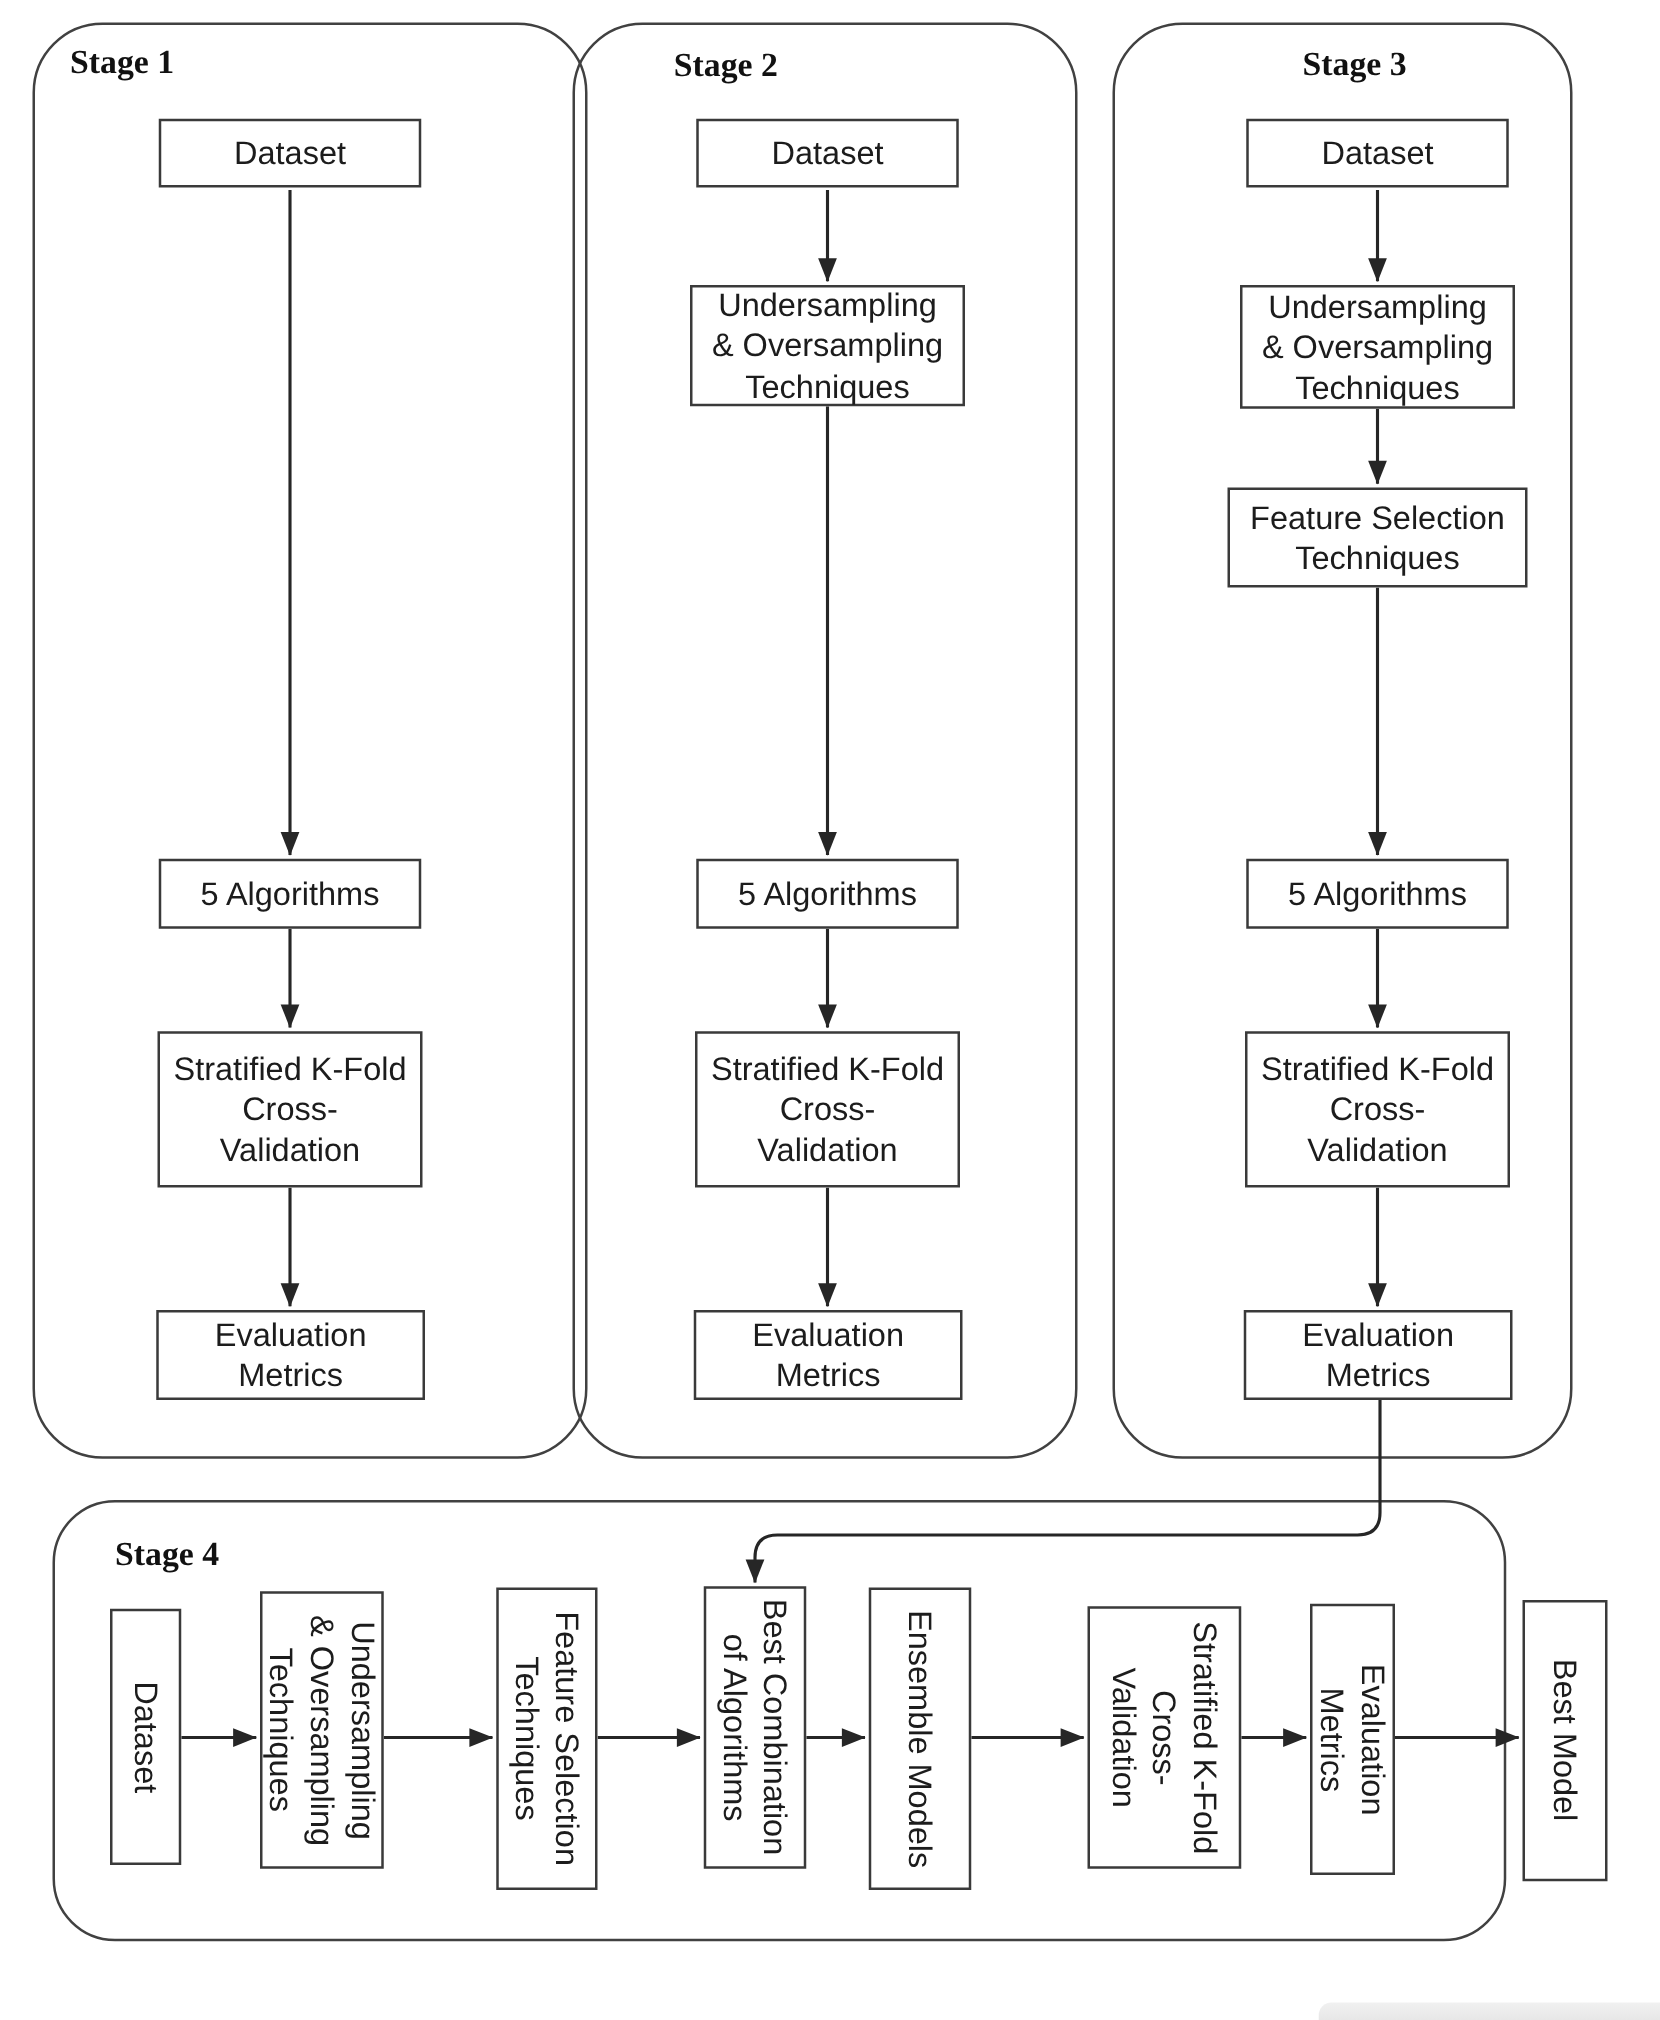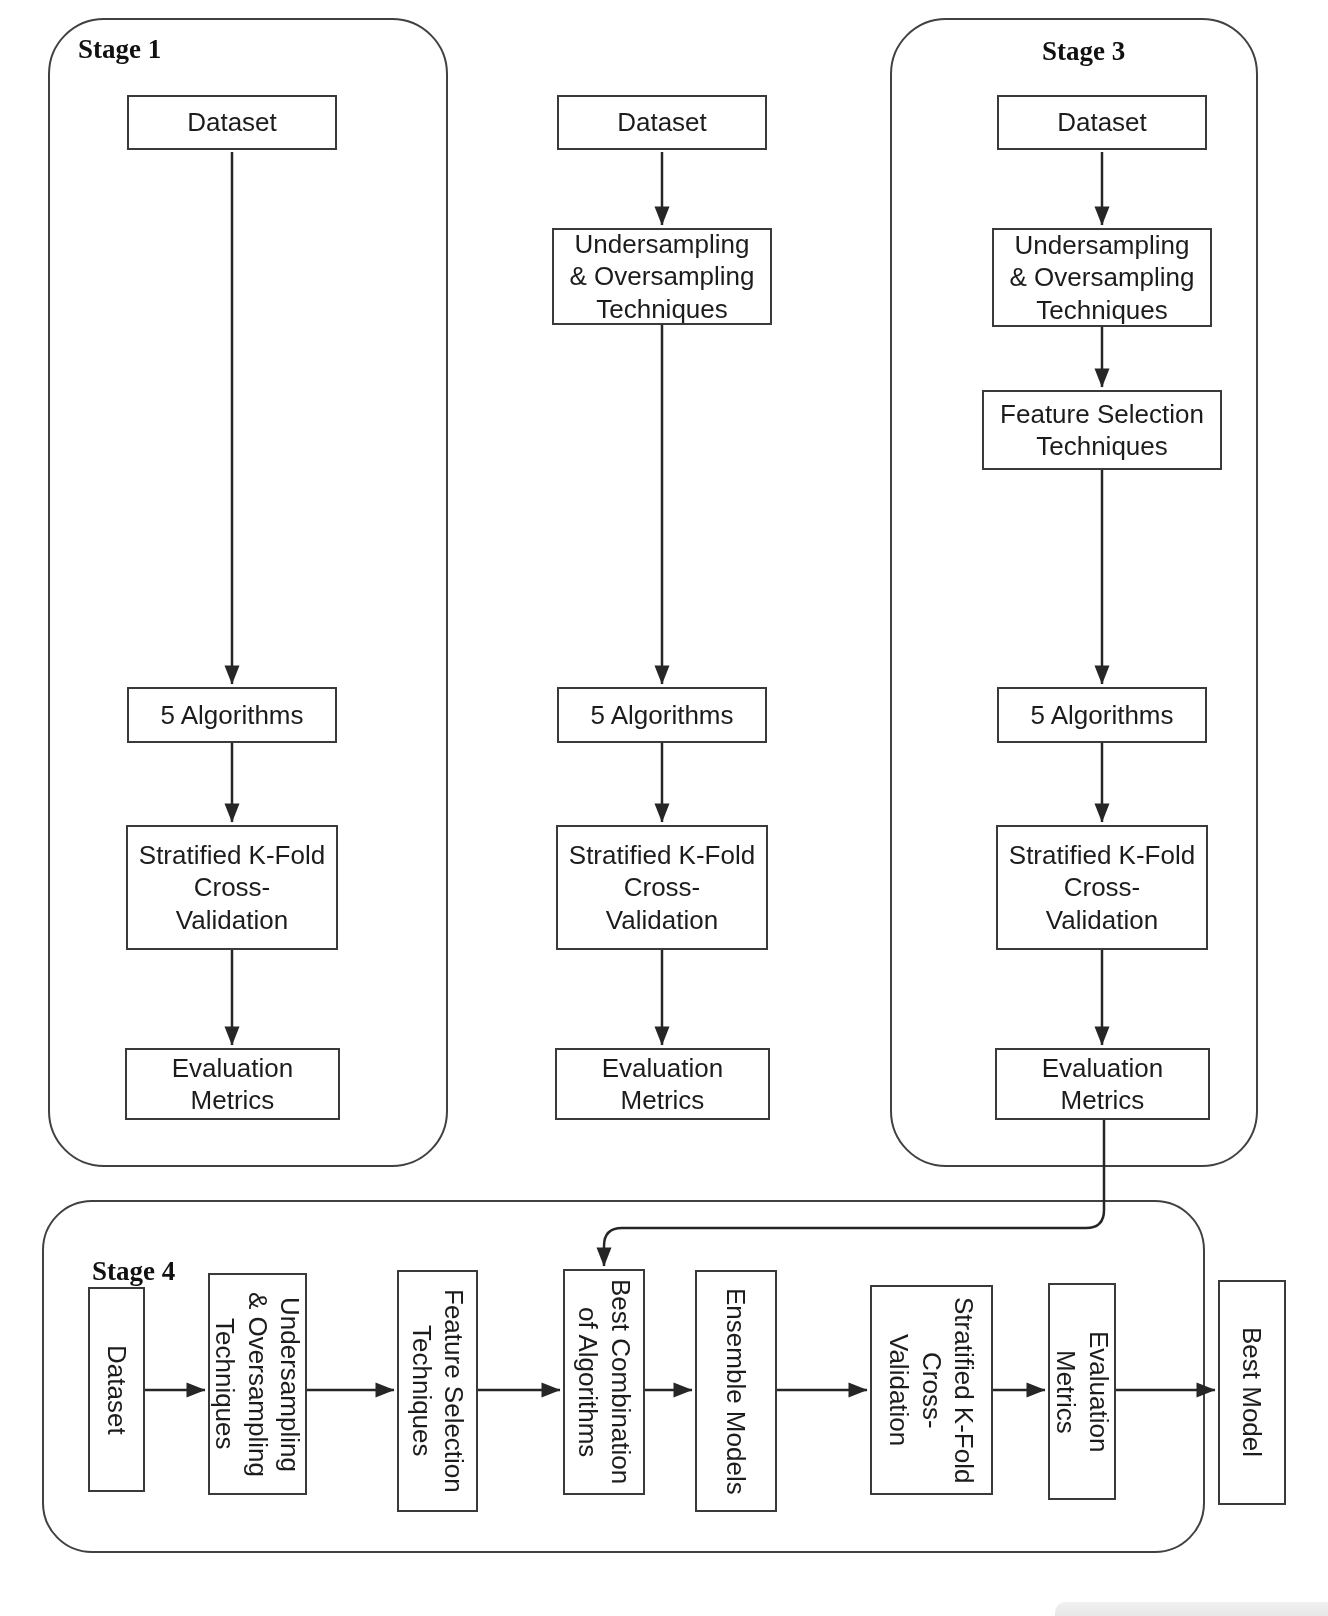--- a/index.html
+++ b/index.html
@@ -22,28 +22,31 @@
            font-family:"Liberation Serif", serif;font-style:italic;font-size:31px;color:#111;}
   .artifact{position:absolute;left:1055px;top:1602px;width:273px;height:14px;
             background:linear-gradient(180deg,#f1f1f1,#e7e7e7);
             border-top-left-radius:10px;z-index:4;}
 </style>
 </head>
 <body>
 
 <div class="canvas">
 
-  <div class="stage r56" style="left:48px;top:18px;width:400px;height:1149px;">
+  <div class="stage r56" style="left:26px;top:18px;width:444px;height:1149px;">
     <span class="stage-label" style="left:28px;top:14px;">Stage 1</span>
+  </div>
+  <div class="stage r56" style="left:458px;top:18px;width:404px;height:1149px;">
+    <span class="stage-label" style="left:79px;top:17px;">Stage 2</span>
   </div>
   <div class="stage r56" style="left:890px;top:18px;width:368px;height:1149px;">
     <span class="stage-label" style="left:150px;top:16px;">Stage 3</span>
   </div>
   <div class="stage r50" style="left:42px;top:1200px;width:1163px;height:353px;">
-    <span class="stage-label" style="left:48px;top:26px;margin-top:28px;">Stage 4</span>
+    <span class="stage-label" style="left:48px;top:26px;">Stage 4</span>
   </div>
 
   <svg class="wires" width="1328" height="1616" viewBox="0 0 1328 1616">
     <defs>
       <marker id="arrow" markerUnits="userSpaceOnUse" markerWidth="20" markerHeight="16" viewBox="0 0 20 16" refX="19" refY="8" orient="auto">
         <path d="M0.5,0.5 L19.5,8 L0.5,15.5 Z" fill="#262626"></path>
       </marker>
     </defs>
     <g stroke="#262626" stroke-width="2.5" fill="none">
 

